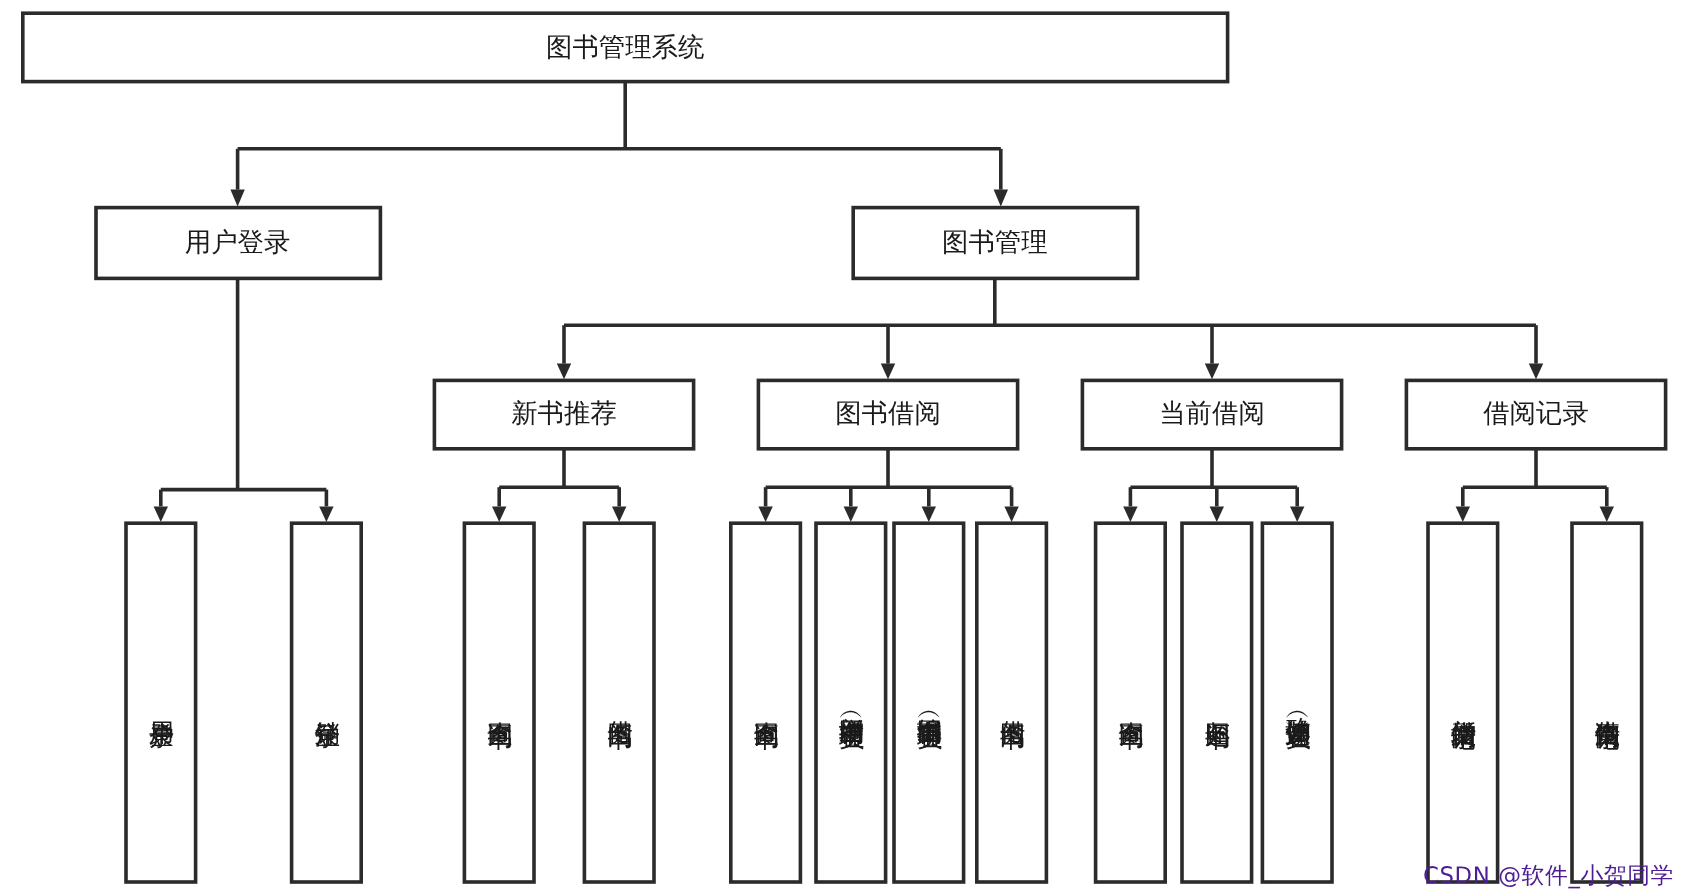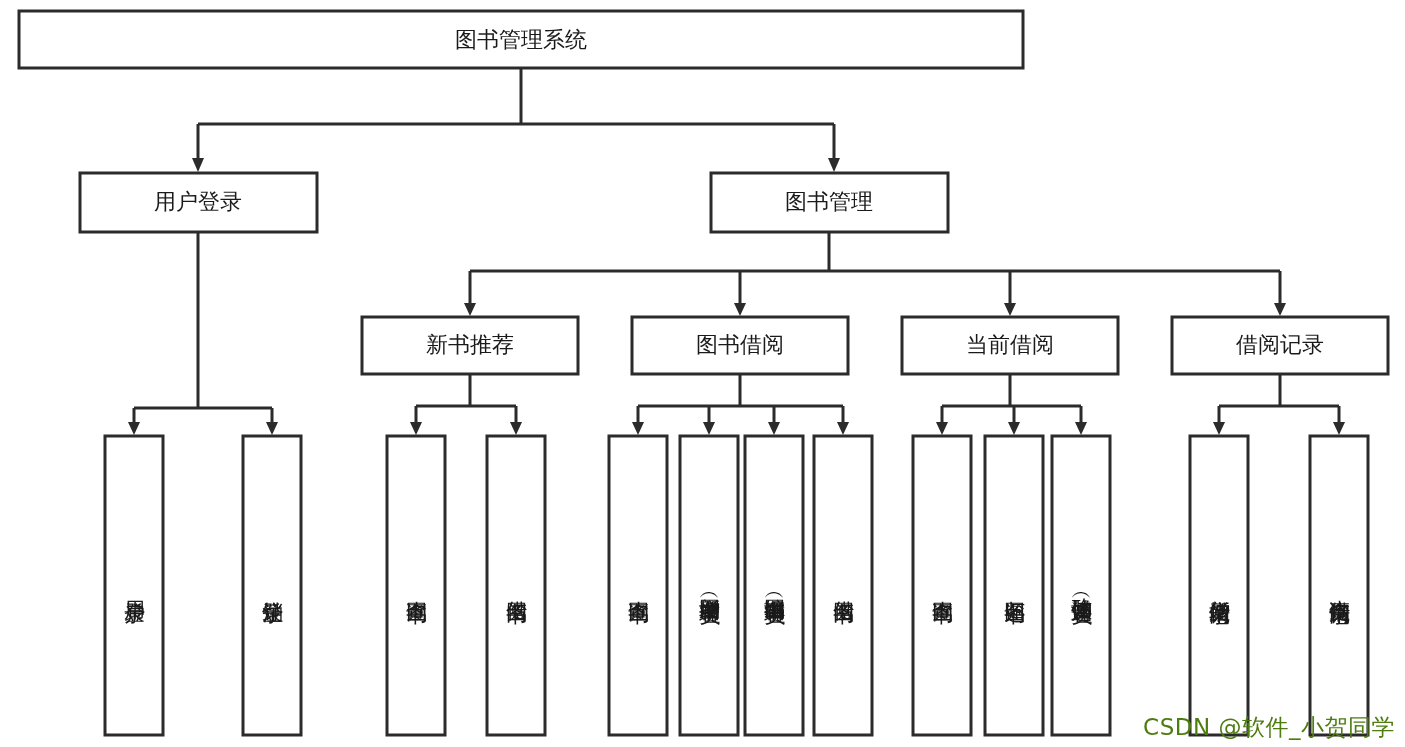--- a/index.html
+++ b/index.html
@@ -22,21 +22,21 @@
     display:flex;align-items:center;justify-content:center;
     writing-mode:vertical-rl;text-orientation:upright;
     font-family:"DejaVu Sans","Liberation Sans",sans-serif;
     font-size:21px;line-height:1.12;letter-spacing:1px;
     color:#1a1a1a;white-space:nowrap;
     pointer-events:none;
   }
   #watermark{
     position:absolute;right:10px;bottom:4px;
     font-family:"DejaVu Sans","Liberation Sans",sans-serif;
-    font-size:23px;color:#4d7c0f;letter-spacing:.5px;
+    font-size:19px;color:#4c1d95;letter-spacing:.5px;
     white-space:nowrap;
   }
 </style>
 </head>
 <body>
 
 <div id="diagram-root">
 
   <svg id="tree-svg" viewBox="0 0 1405 747">
     <defs>

